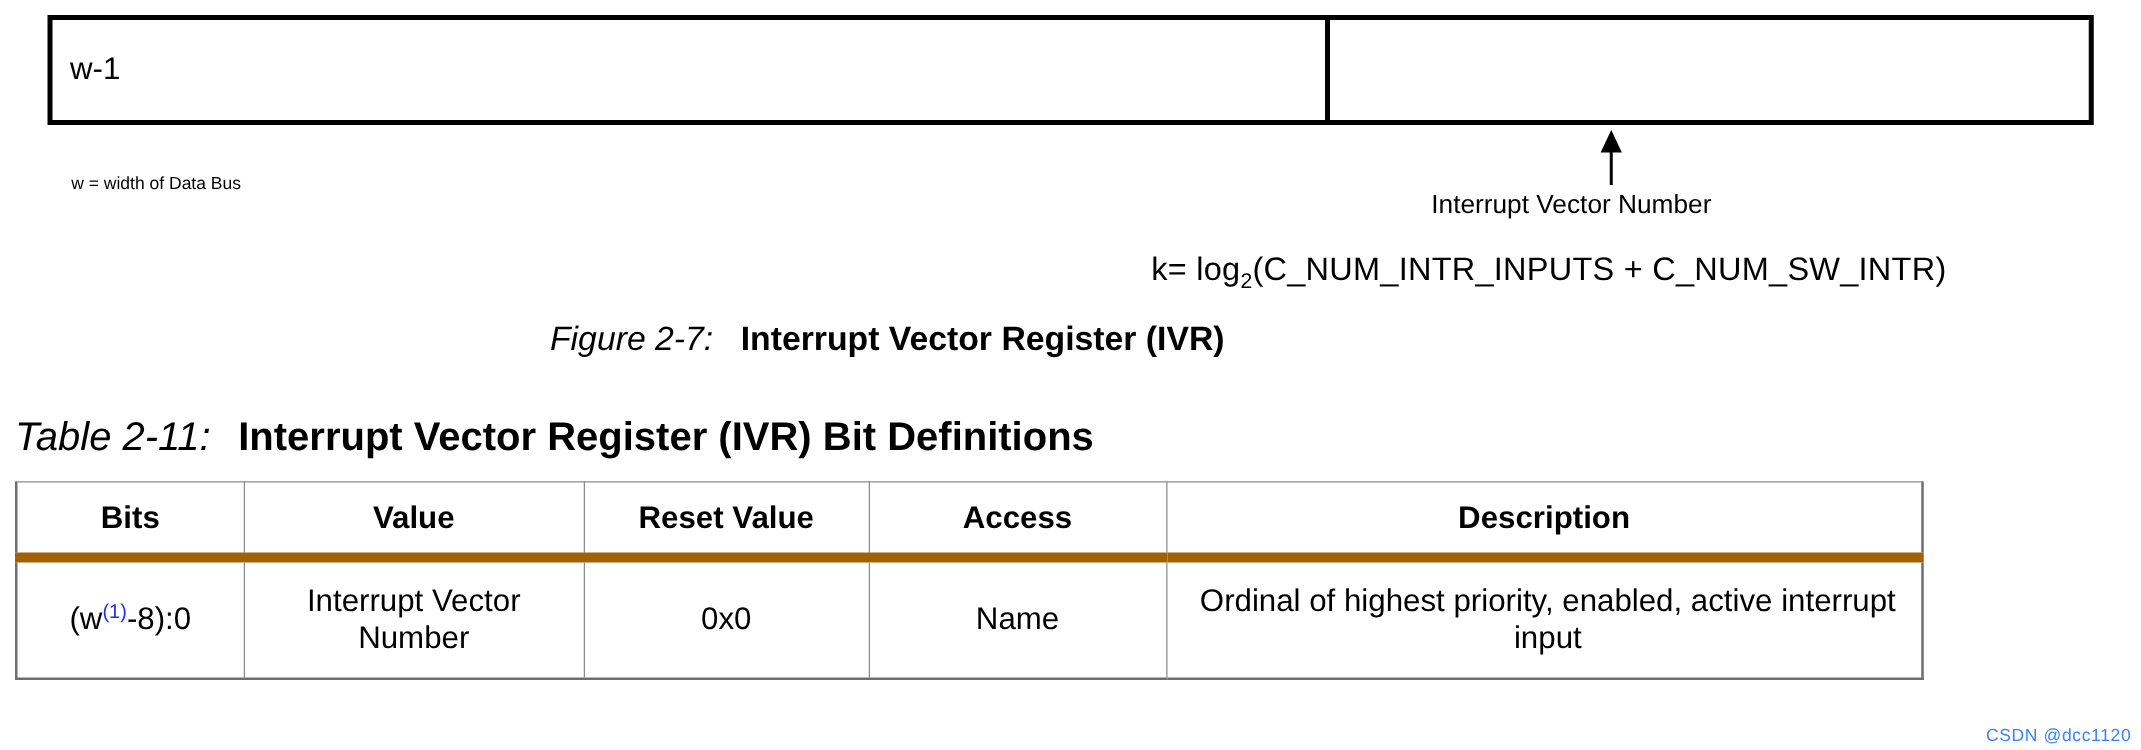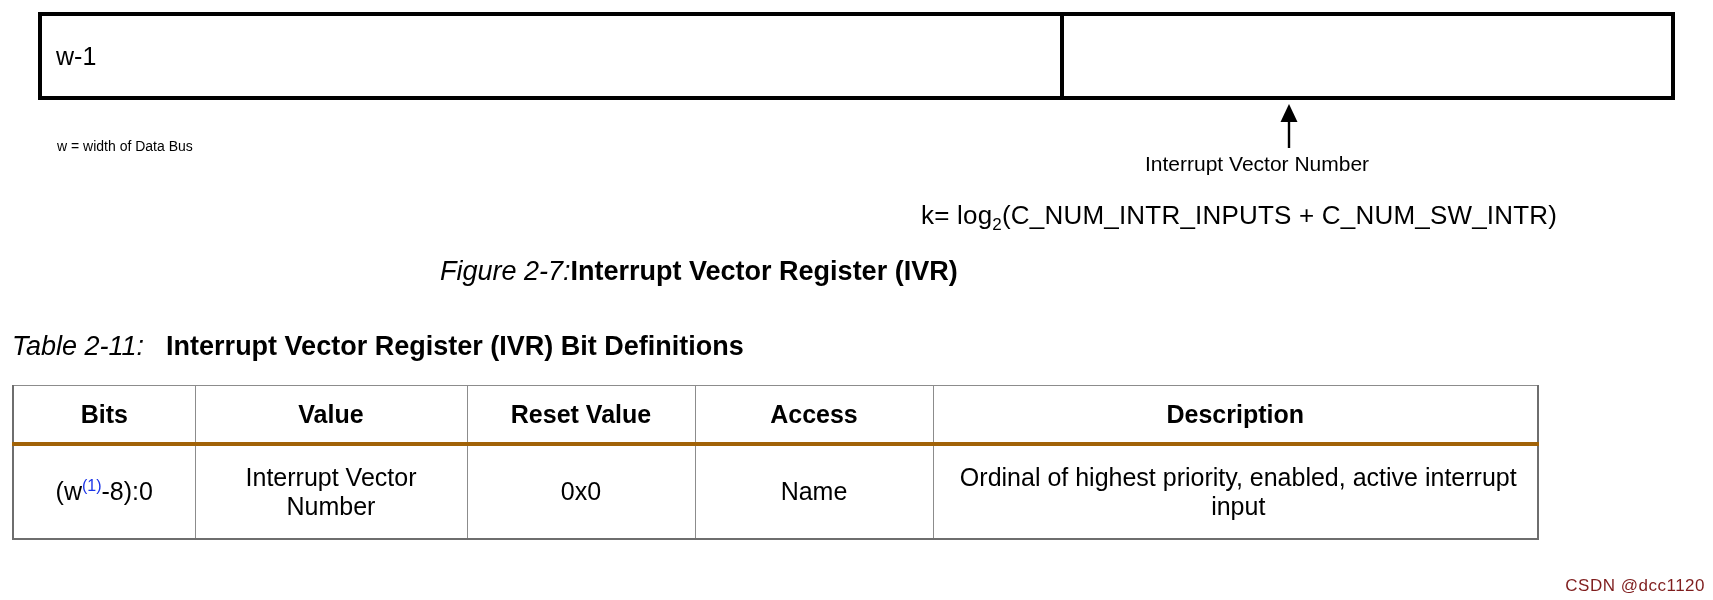--- a/index.html
+++ b/index.html
@@ -96,28 +96,29 @@
     top: 256px;
     font-size: 27px;
     white-space: nowrap;
   }
   #figure-caption .fig-num {
     font-style: italic;
     font-weight: normal;
   }
   #figure-caption .fig-title {
     font-weight: bold;
+    margin-left: 22px;
   }
 
   
   #table-caption {
     position: absolute;
     left: 12px;
     top: 331px;
-    font-size: 27px;
+    font-size: 32px;
     white-space: nowrap;
   }
   #table-caption .tbl-num {
     font-style: italic;
     font-weight: normal;
   }
   #table-caption .tbl-title {
     font-weight: bold;
     margin-left: 22px;
   }
@@ -136,21 +137,21 @@
     border: 1px solid #8c8c8c;
     padding: 0;
     text-align: center;
     vertical-align: middle;
     font-family: "Liberation Sans", sans-serif;
   }
   #bit-definitions-table thead th {
     font-size: 25px;
     font-weight: bold;
     height: 56px;
-    border-bottom: 4px solid #a16207;
+    border-bottom: 8px solid #a16207;
     background: #ffffff;
   }
   #bit-definitions-table tbody td {
     font-size: 25px;
     font-weight: normal;
     height: 84px;
     line-height: 1.18;
     padding: 4px 8px;
   }
   #bit-definitions-table thead tr th:first-child,
@@ -178,22 +179,22 @@
     color: #1b34e8;
     font-size: 16px;
     vertical-align: super;
   }
 
   
   #watermark {
     position: absolute;
     right: 8px;
     bottom: 4px;
-    font-size: 17px;
-    color: #7f1d1d;
+    font-size: 14px;
+    color: #3b82f6;
     letter-spacing: 0.5px;
     white-space: nowrap;
   }
 </style>
 </head>
 <body>
 
 <div id="register-diagram">
   <div class="reg-field" id="reg-field-upper">
     <span class="bit-label left">w-1</span>

